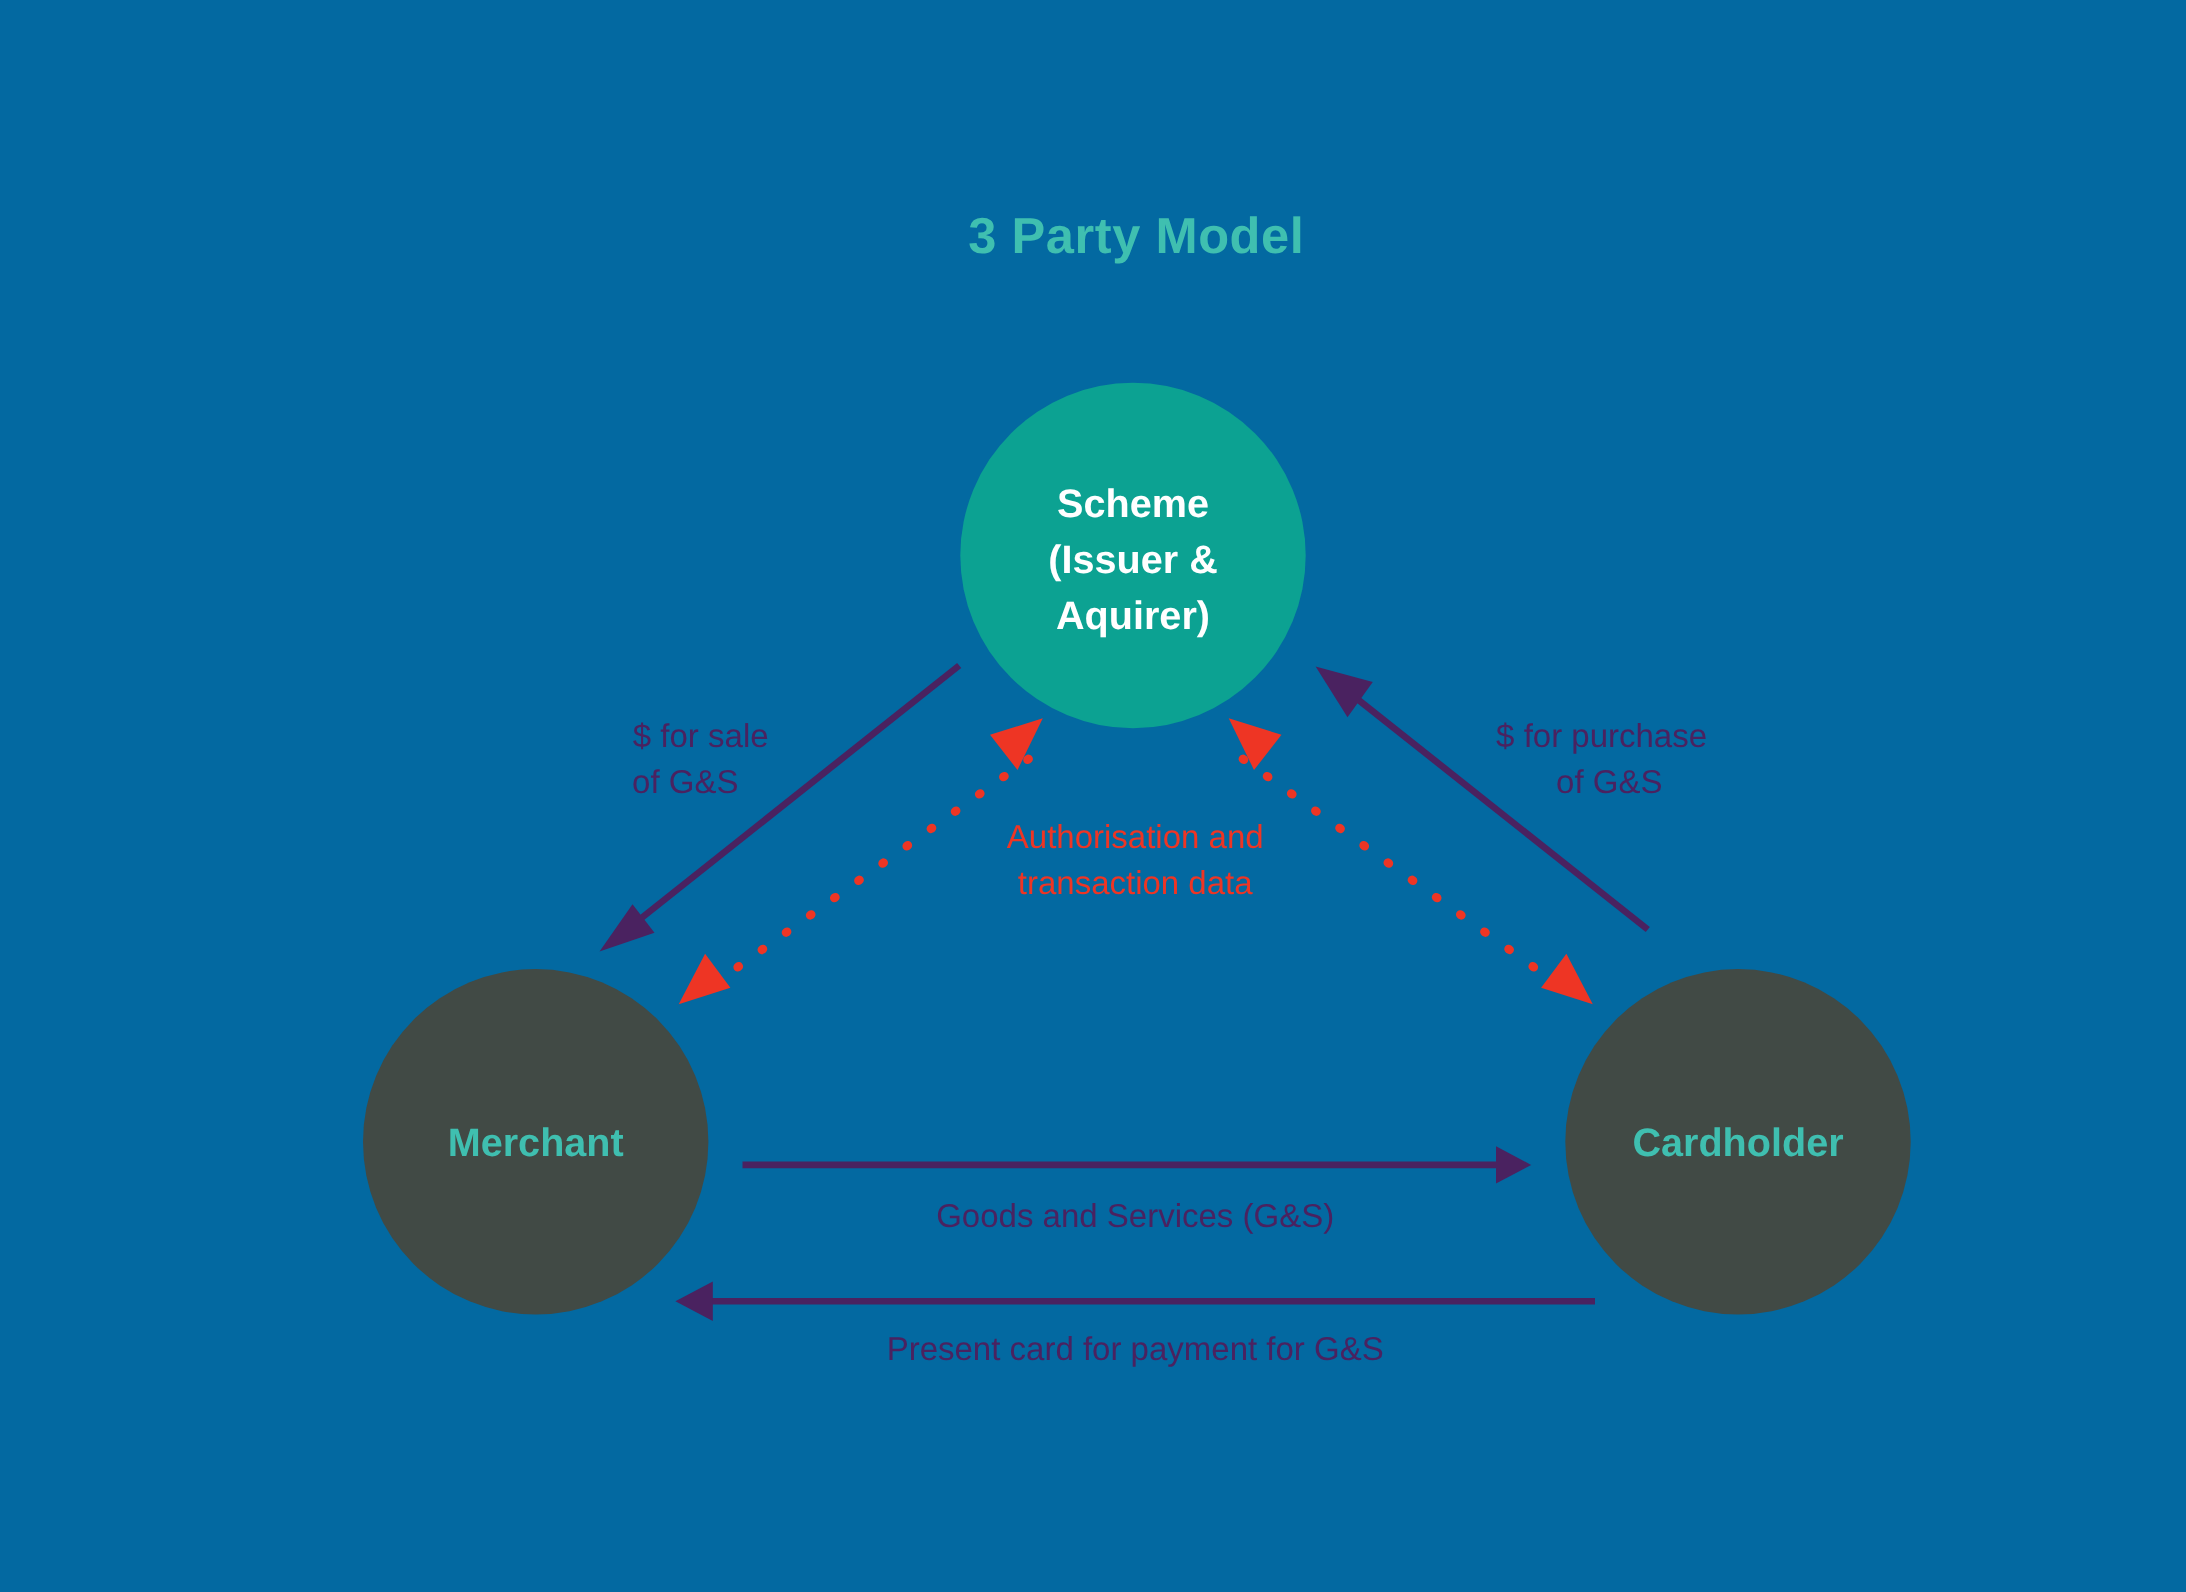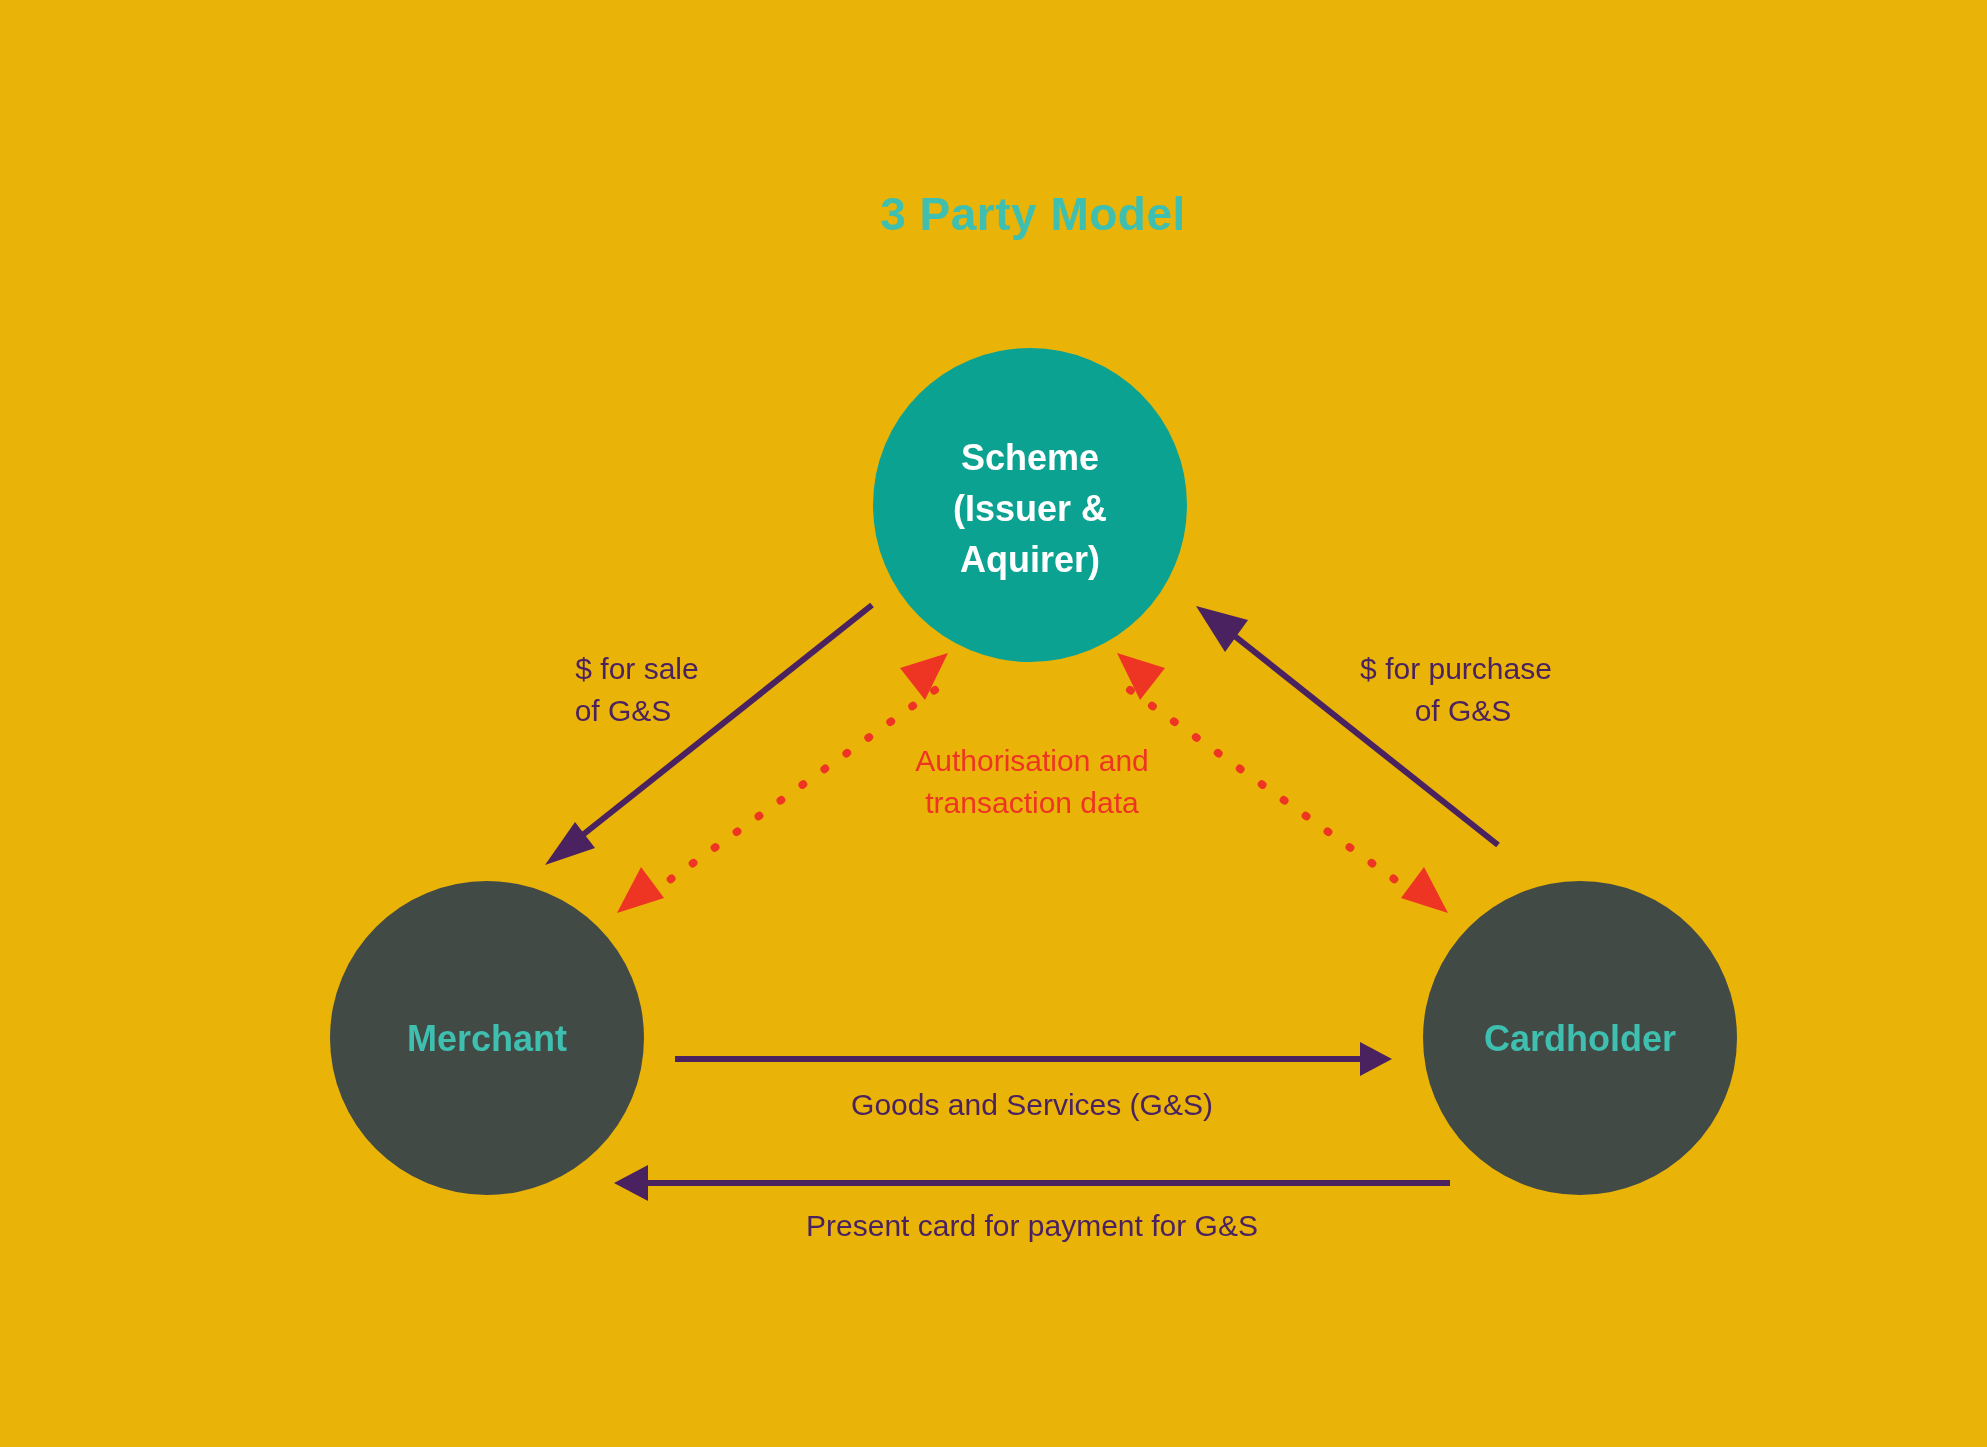--- a/index.html
+++ b/index.html
@@ -7,21 +7,21 @@
     padding: 0;
     background: #ececee;
   }
   body {
     font-family: "Liberation Sans", sans-serif;
   }
   #canvas {
     position: relative;
     width: 1987px;
     height: 1447px;
-    background: #eab308;
+    background: #0369a1;
     overflow: hidden;
   }
   #diagram-svg {
     position: absolute;
     left: 0;
     top: 0;
     width: 1987px;
     height: 1447px;
   }
   .title-text {

